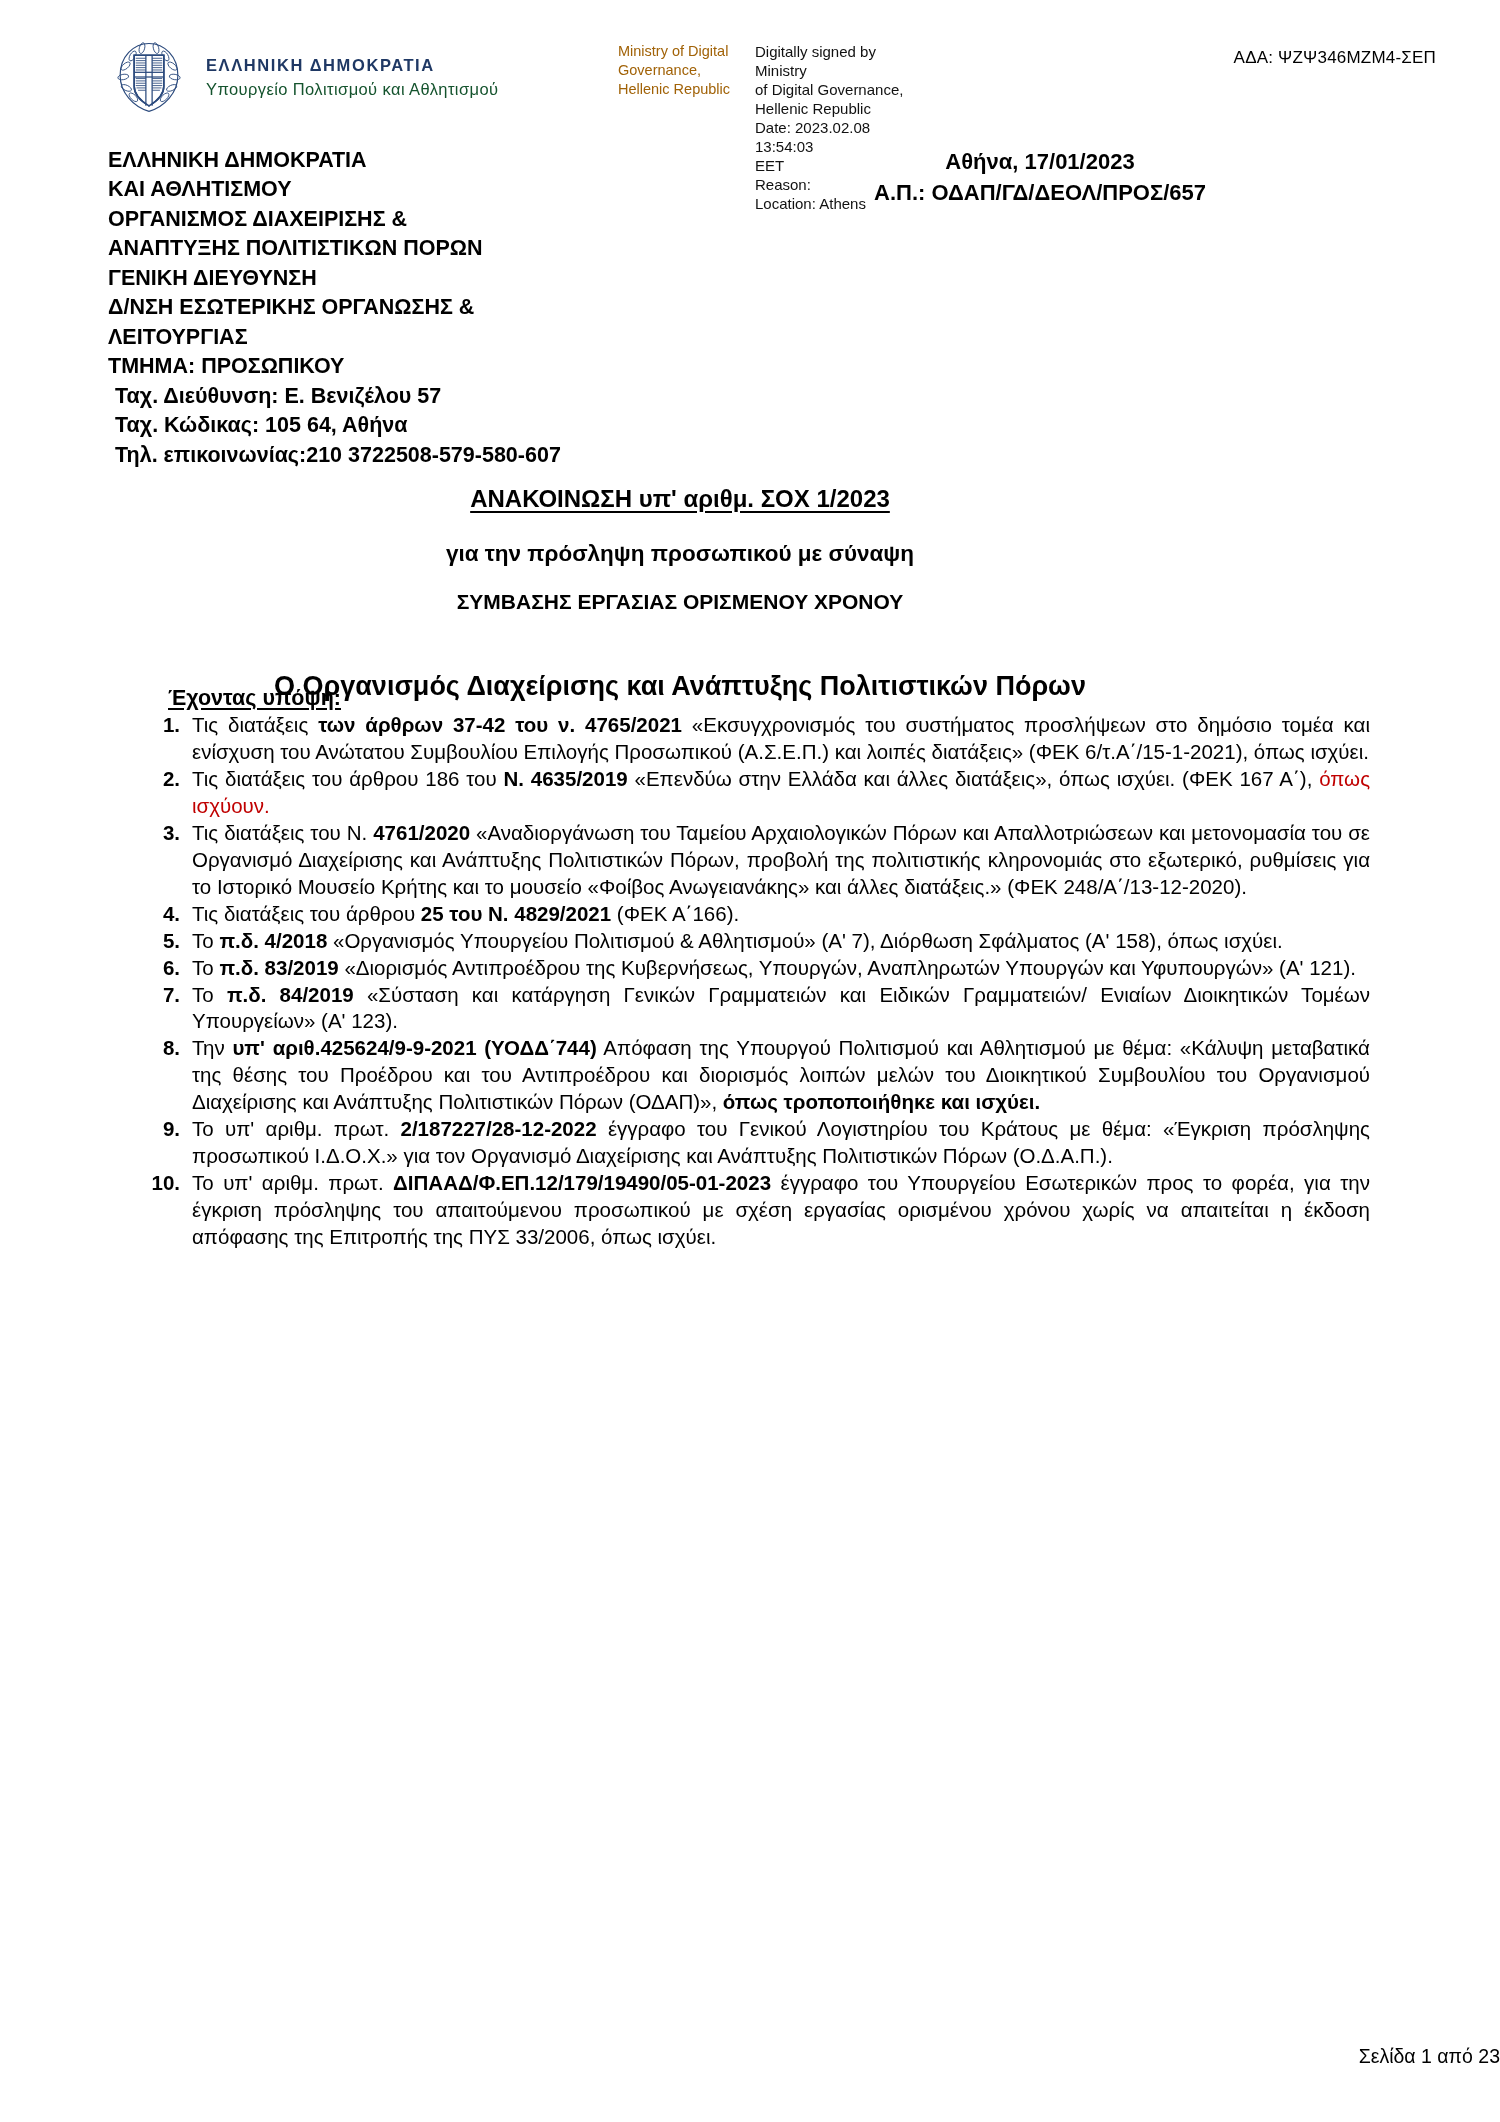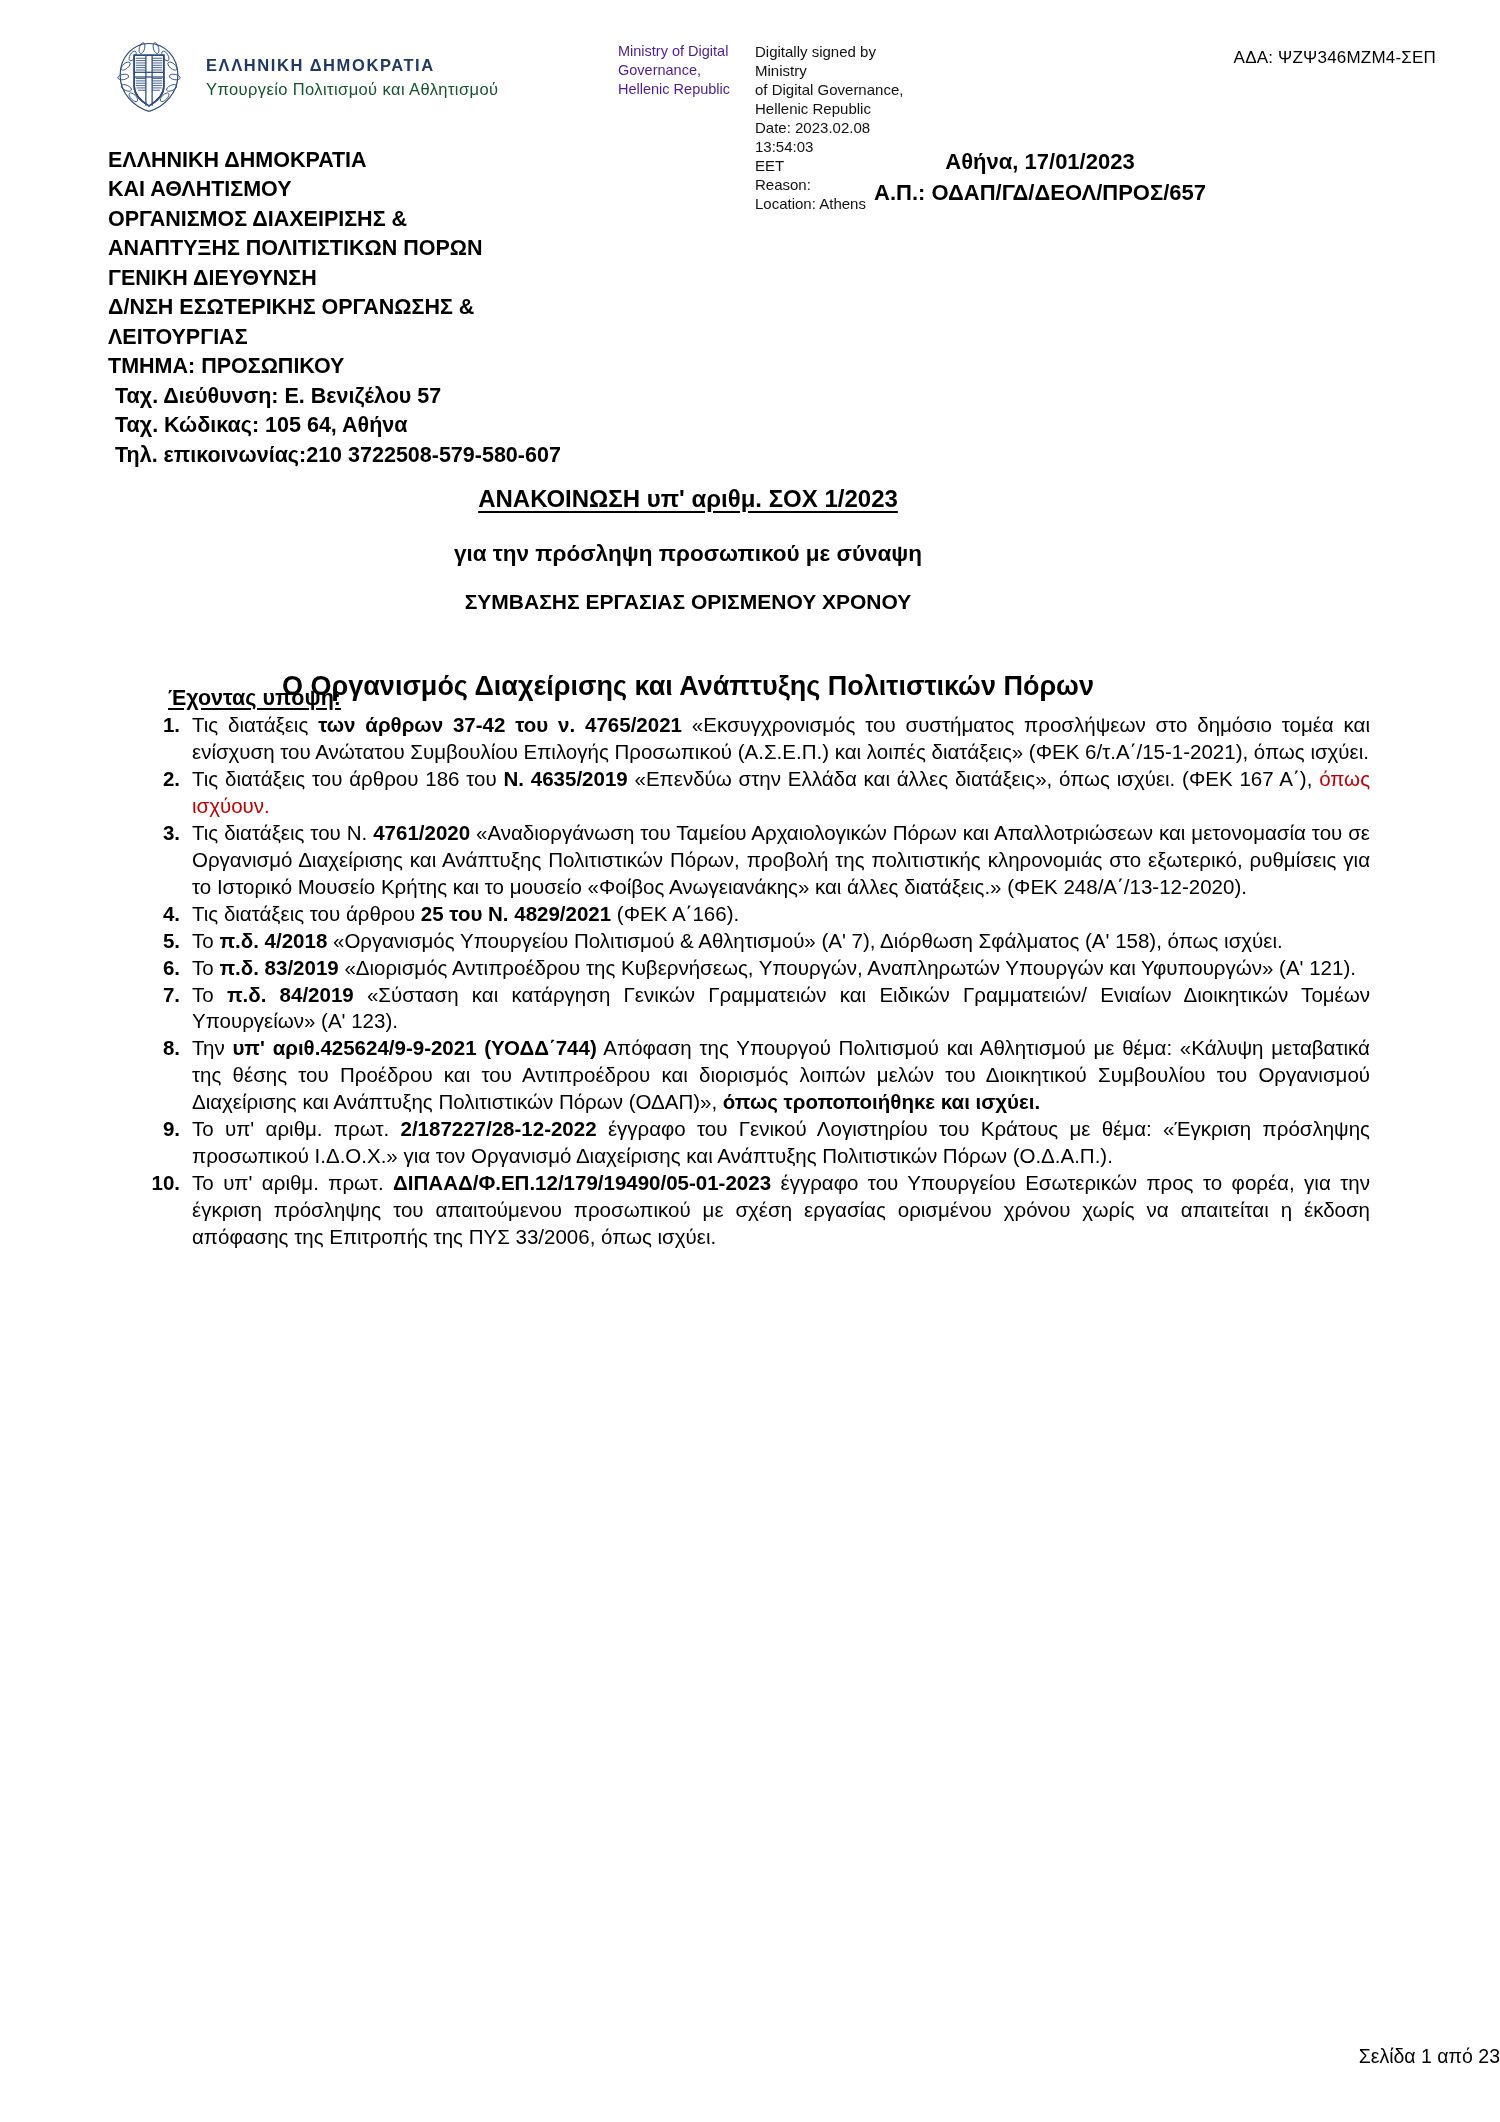--- a/index.html
+++ b/index.html
@@ -37,21 +37,21 @@
     font-size:16.5px; font-weight:400; color:#14532d;
     letter-spacing:0.4px; margin-top:3px;
   }
 
   
   .sig-block {
     position:absolute; top:42px; left:618px;
     display:flex; align-items:flex-start; gap:7px;
   }
   .sig-left {
-    font-size:14.5px; line-height:1.32; color:#4c1d95;
+    font-size:14.5px; line-height:1.32; color:#a16207;
     width:130px; font-weight:400;
   }
   .sig-right {
     font-size:15px; line-height:1.27; color:#111;
     width:175px; font-weight:400;
   }
 
   
   .lh {
     position:absolute; top:146px; left:108px;
@@ -67,21 +67,21 @@
   .rh {
     position:absolute; top:146px; left:640px; width:800px;
     text-align:center;
   }
   .rh .row {
     font-size:22px; font-weight:700; line-height:1.42;
     white-space:nowrap;
   }
 
   
-  .titles { position:absolute; top:482px; left:8px; width:1360px; }
+  .titles { position:absolute; top:482px; left:0; width:1360px; }
   .t-main {
     text-align:center; font-size:24px; font-weight:700;
     text-decoration:underline; text-underline-offset:4px;
     line-height:1.4;
   }
   .t-sub1 {
     text-align:center; font-size:22.5px; font-weight:700;
     margin-top:22px; line-height:1.4;
   }
   .t-sub2 {

